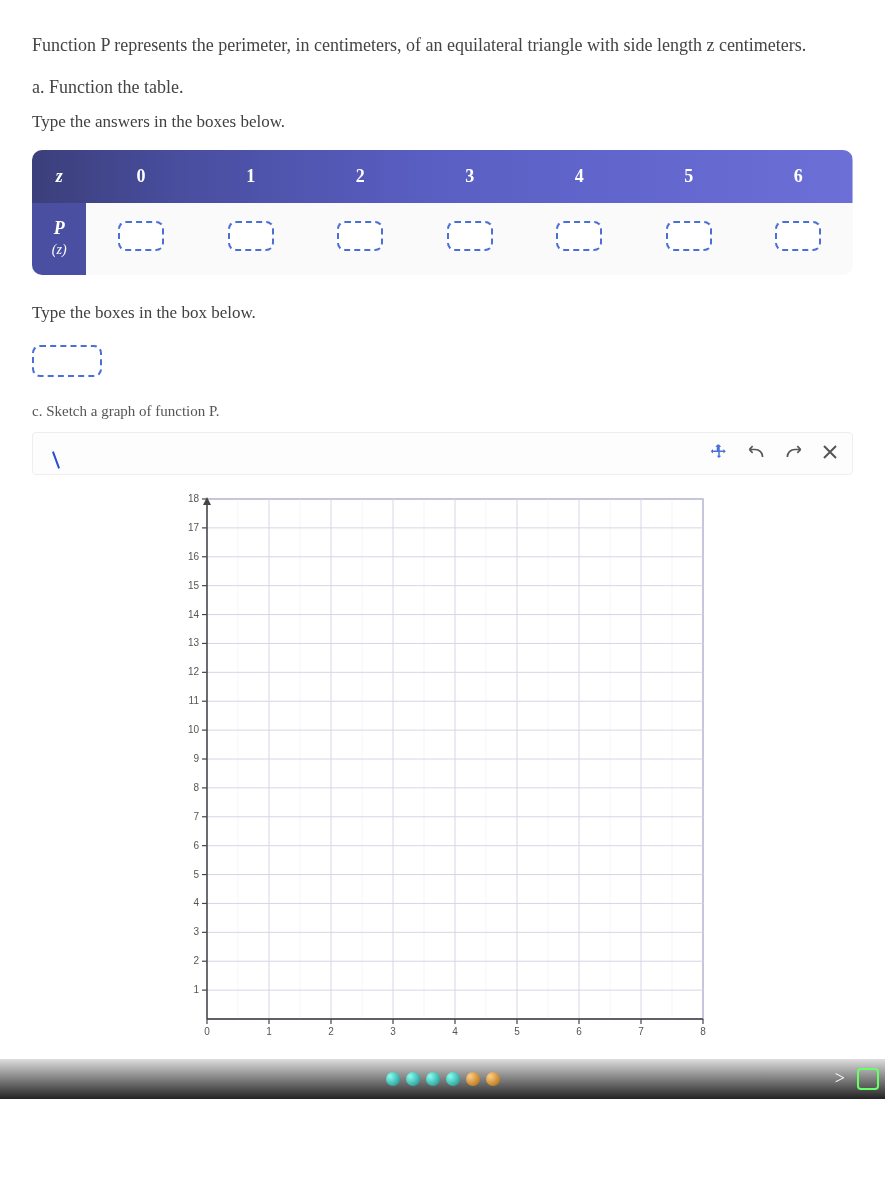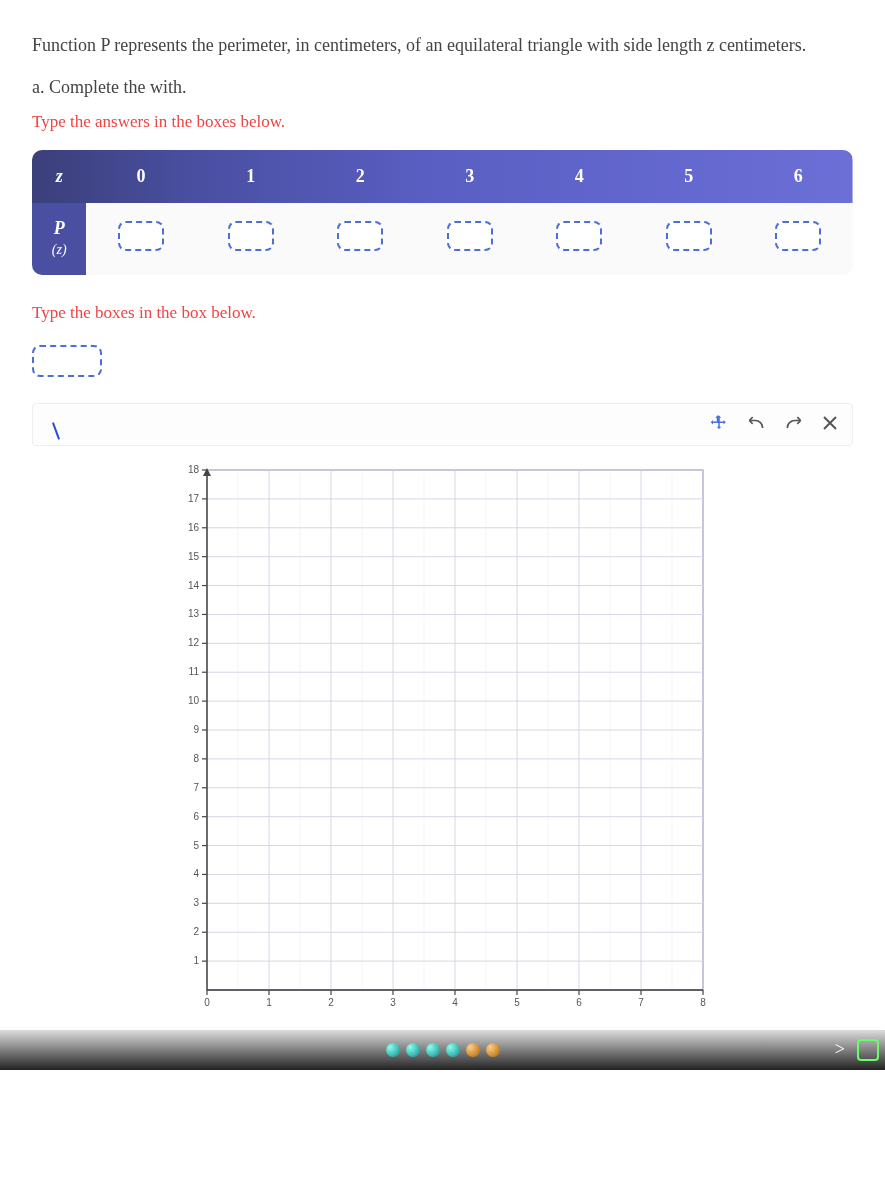--- a/index.html
+++ b/index.html
@@ -1,20 +1,20 @@
 <!DOCTYPE html>
 <html><head>
 <meta charset="utf-8">
 <style>
 *{box-sizing:border-box}
 body{margin:0;padding:0;font-family:Georgia,serif;background:#fff;width:885px}
 .page{padding:32px 32px 0;color:#333}
 .problem-text{font-size:18px;line-height:1.5;margin-bottom:18px;color:#444}
 .part-label{font-size:18px;margin-bottom:14px;color:#444}
-.instr{font-size:17px;margin-bottom:18px;color:#ef4444}
+.instr{font-size:17px;margin-bottom:18px;color:#404040}
 .table-wrap{margin:8px 0 28px}
 table.ptable{width:100%;border-collapse:separate;border-spacing:0;border-radius:10px;overflow:hidden}
 table.ptable td,table.ptable th{text-align:center;padding:16px 8px;font-size:18px}
 .hdr{background:linear-gradient(90deg,#3b3f7a 0%,#4a4fa2 20%,#5a5fc4 50%,#6b6fd6 100%);color:#fff;font-family:Georgia,serif}
 .hdr .zcell{font-style:italic}
 .rowcell.side{background:#4a4fa2;color:#fff;font-style:italic;font-family:Georgia,serif;line-height:1.1}
 .rowcell.side .pv{font-weight:bold;font-style:italic}
 .rowcell.side .zv{font-size:14px}
 .rowcell{background:#fafafa}
 .dbox{display:inline-block;width:46px;height:30px;border:2px dashed #4a6fd6;border-radius:8px;background:#fff}
@@ -39,21 +39,21 @@
 .barright{position:absolute;right:6px;width:22px;height:22px;border:2px solid #6f6;border-radius:4px}
 </style>
 </head>
 <body>
 <div class="page">
 
 
 
 <div class="problem-text">Function P represents the perimeter, in centimeters, of an equilateral triangle with side length z centimeters.</div>
 
-<div class="part-label">a. Complete the with.</div>
+<div class="part-label">a. Function the table.</div>
 <div class="instr">Type the answers in the boxes below.</div>
 
 <div class="table-wrap">
 <table class="ptable">
 <tbody>
           <tr class="hdr">
   <th class="zcell">z</th>
   <th>0</th>
   <th>1</th>
   <th>2</th>
@@ -75,20 +75,21 @@
   <td class="rowcell"><span class="dbox"></span></td>
   <td class="rowcell"><span class="dbox"></span></td>
 </tr>
 </tbody>
       </table>
 </div>
 
 <div class="instr">Type the boxes in the box below.</div>
 <span class="eqbox"></span>
 
+<div class="partc">c. Sketch a graph of function P.</div>
 
 <div class="toolbar">
   <span class="tool"><span class="line-tool"></span></span>
   <span class="spacer"></span>
   <span class="tool">
     <svg width="18" height="18" viewBox="0 0 24 24">
           <path fill="#4a6fd6" d="M12 2l3 3h-2v5h5V8l3 3-3 3v-2h-5v5h2l-3 3-3-3h2v-5H4v2l-3-3 3-3v2h5V5H7l3-3z"></path>
         </svg>
   </span>
   <span class="tool">

